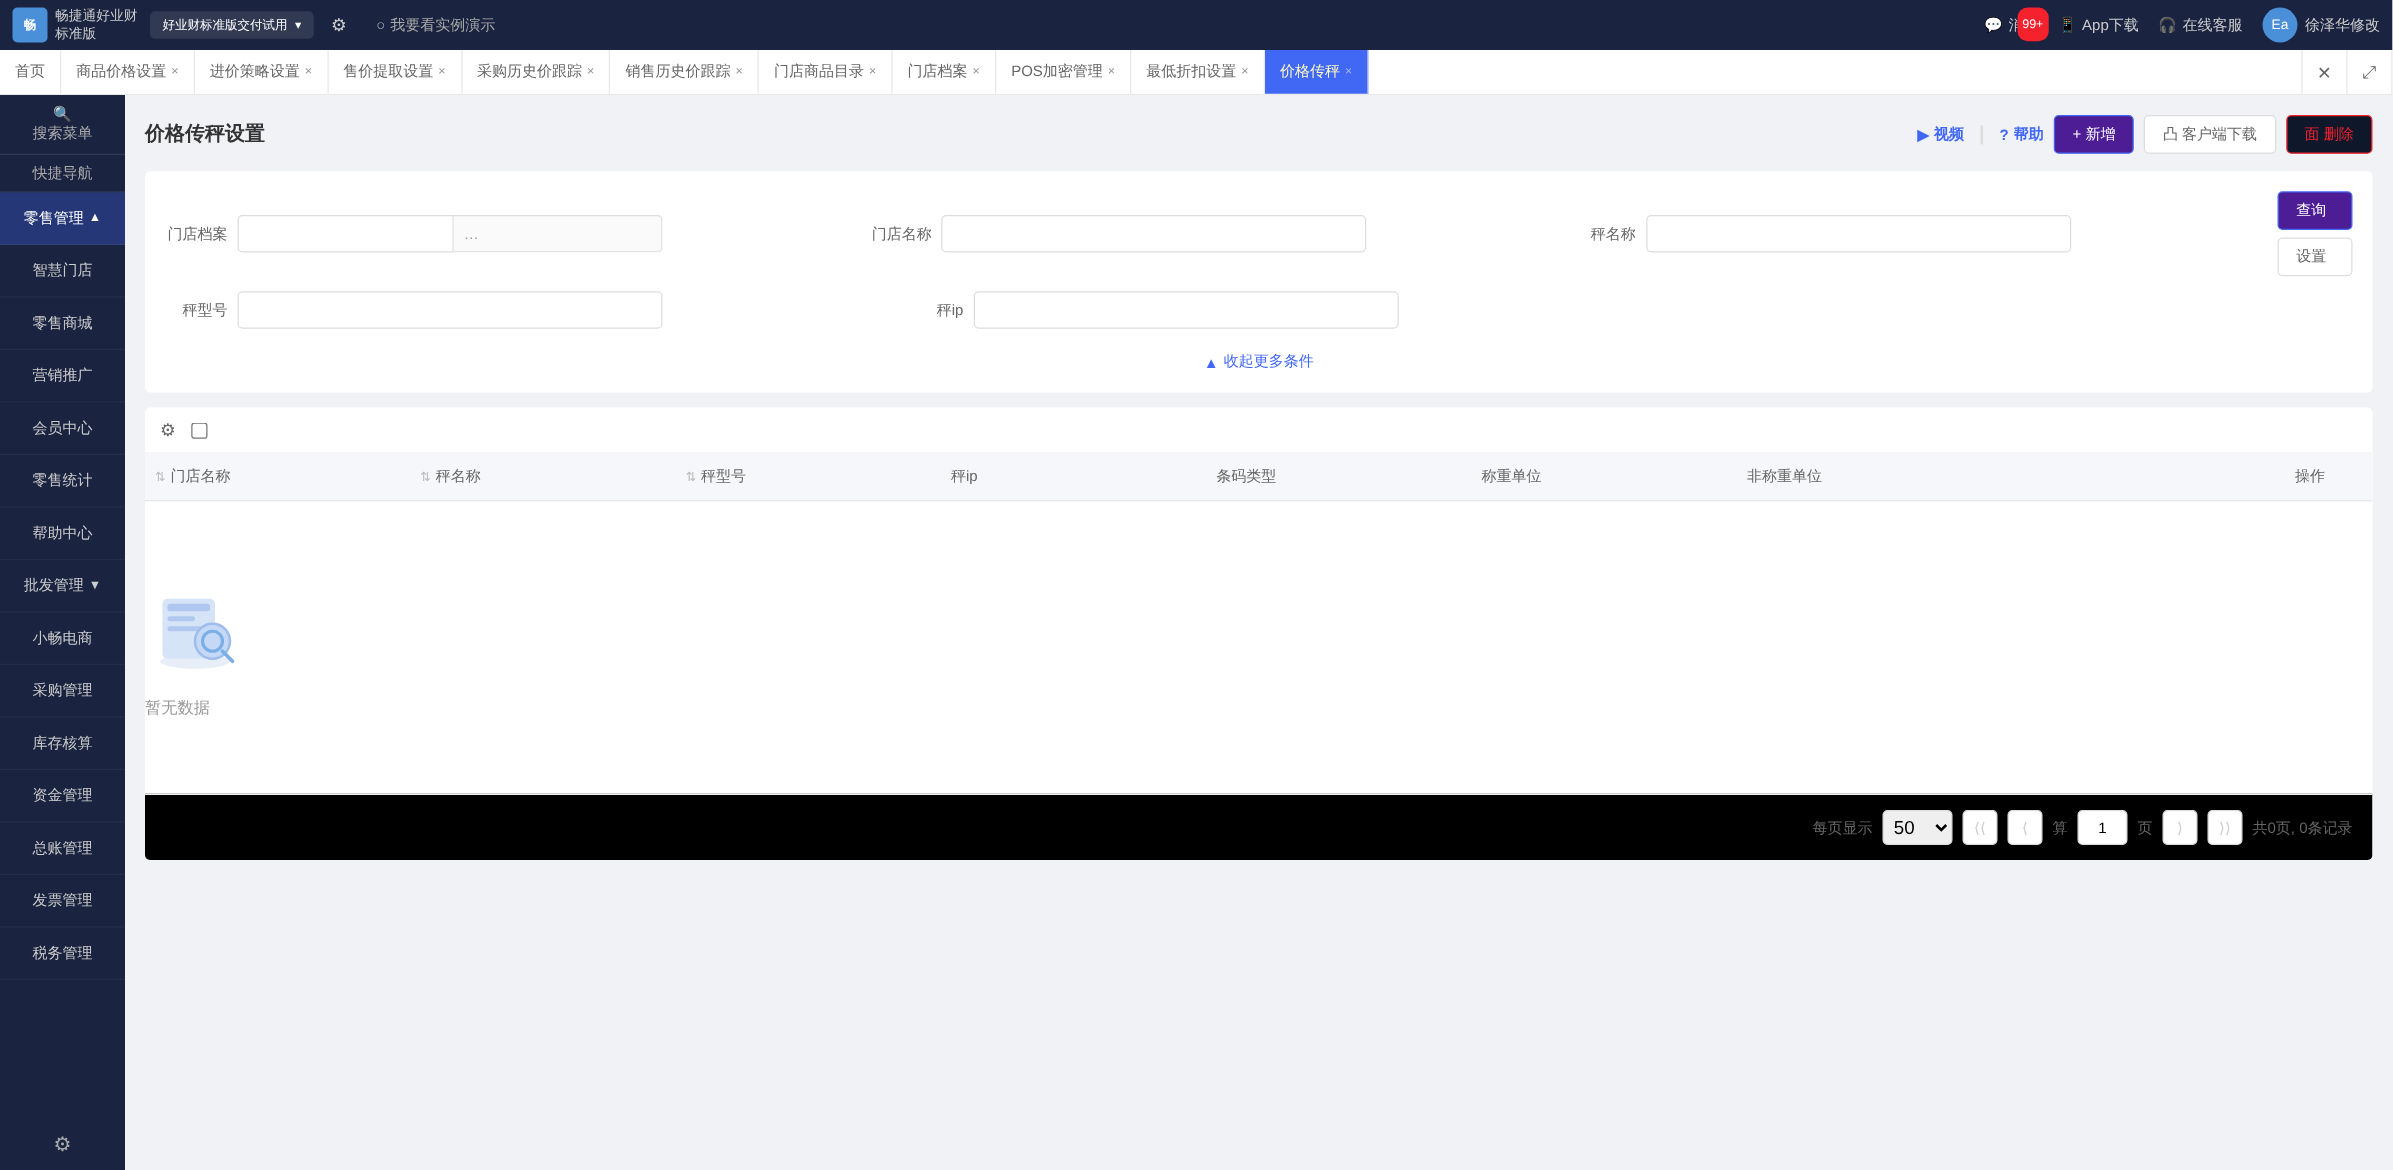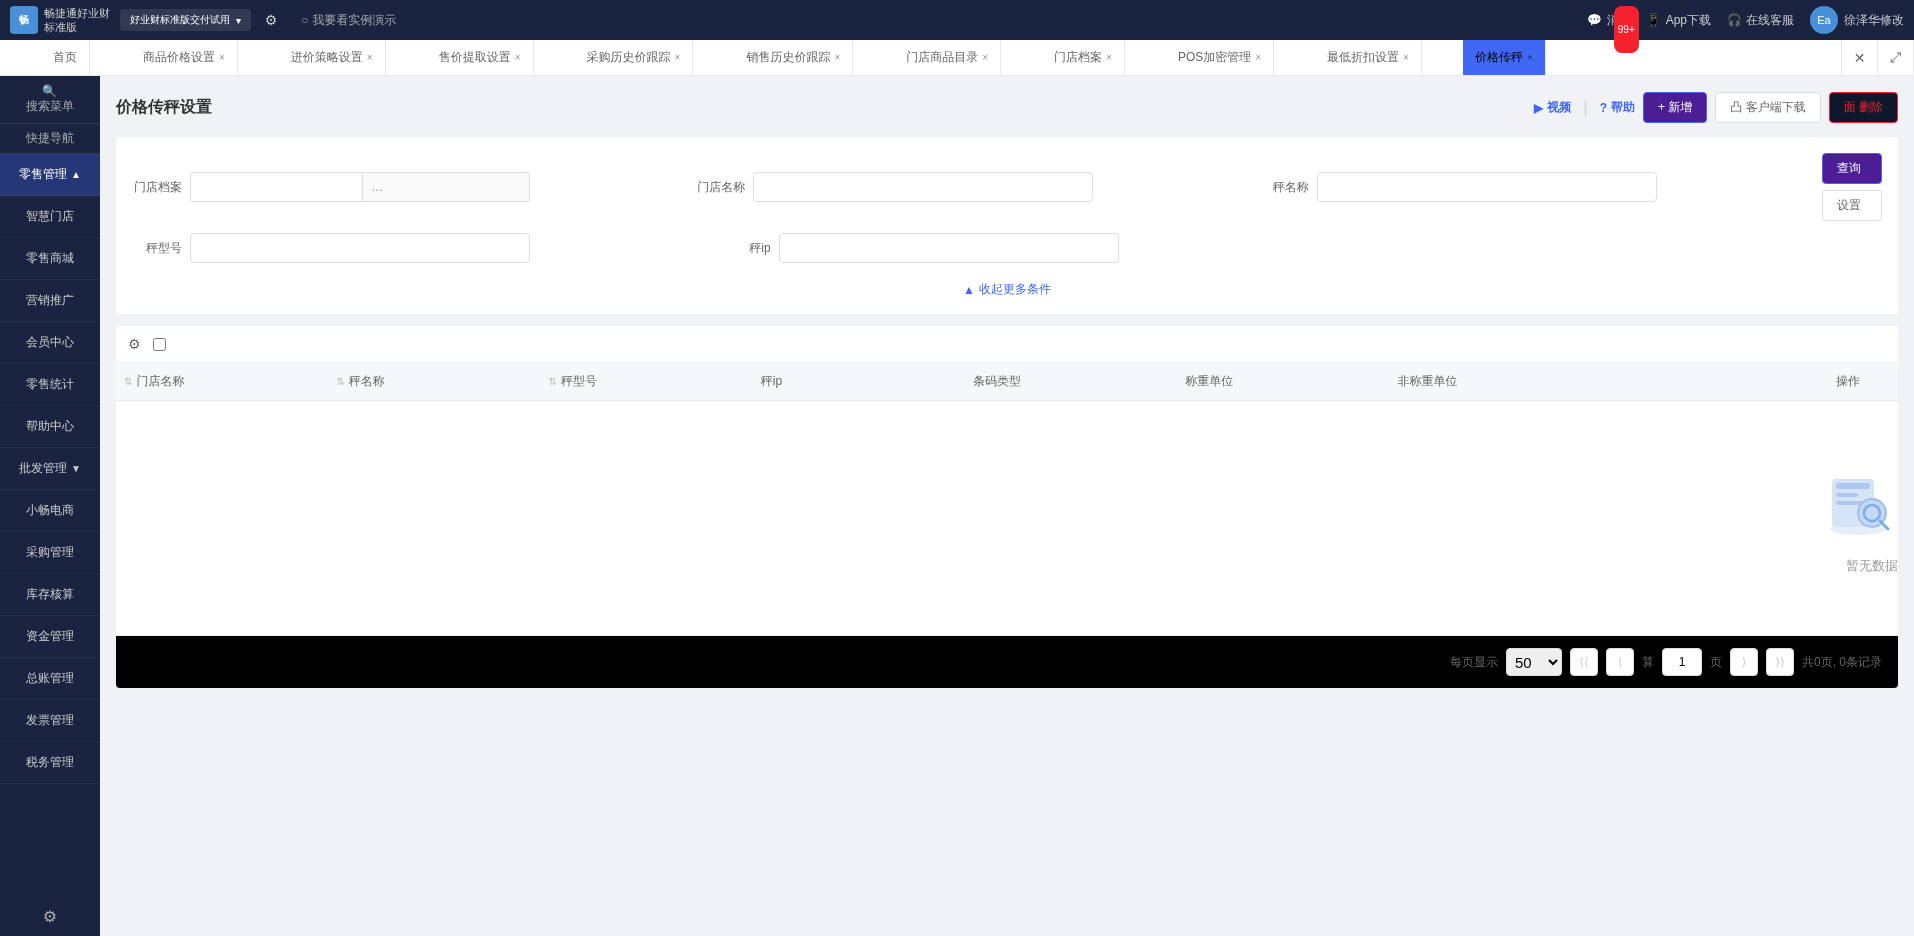--- a/index.html
+++ b/index.html
@@ -9,28 +9,28 @@
     .top-bar { display: flex; align-items: center; background: #1a2340; height: 40px; padding: 0 10px; color: #fff; flex-shrink: 0; }
     .top-bar-logo { display: flex; align-items: center; gap: 6px; width: 100px; }
     .logo-icon { width: 28px; height: 28px; background: #4a90d9; border-radius: 4px; display: flex; align-items: center; justify-content: center; font-size: 10px; color: #fff; font-weight: bold; flex-shrink: 0; }
     .logo-text { font-size: 11px; color: #ccc; line-height: 1.3; }
     .top-bar-selector { display: flex; align-items: center; background: rgba(255,255,255,0.1); border-radius: 4px; padding: 4px 10px; cursor: pointer; gap: 6px; color: #fff; font-size: 12px; margin-left: 10px; }
     .top-bar-selector span { font-size: 10px; }
     .top-bar-settings { width: 28px; height: 28px; display: flex; align-items: center; justify-content: center; cursor: pointer; color: #ccc; font-size: 14px; margin-left: 6px; }
     .top-bar-demo { display: flex; align-items: center; gap: 4px; color: #aaa; font-size: 12px; margin-left: 16px; cursor: pointer; }
     .top-bar-right { margin-left: auto; display: flex; align-items: center; gap: 16px; }
     .top-bar-right-item { display: flex; align-items: center; gap: 4px; color: #ccc; font-size: 12px; cursor: pointer; position: relative; }
-    .badge { background: #f5222d; color: #fff; border-radius: 8px; padding: 18px 4px; font-size: 10px; position: absolute; top: -6px; right: -8px; }
+    .badge { background: #f5222d; color: #fff; border-radius: 8px; padding: 8px 4px; font-size: 10px; position: absolute; top: -6px; right: -8px; }
     .user-avatar { width: 28px; height: 28px; background: #4a90d9; border-radius: 50%; display: flex; align-items: center; justify-content: center; color: #fff; font-size: 11px; }
 
     
     .tab-bar { display: flex; align-items: center; background: #fff; border-bottom: 1px solid #e8e8e8; height: 36px; padding: 0; overflow-x: auto; flex-shrink: 0; }
     .tab-bar::-webkit-scrollbar { height: 0; }
-    .tab-item { display: flex; align-items: center; padding: 0 12px; height: 100%; cursor: pointer; font-size: 12px; color: #666; border-right: 1px solid #e8e8e8; white-space: nowrap; flex-shrink: 0; gap: 4px; margin-left: 41px; }
-    .tab-item.active { background: #4068f4; color: #000000; font-family: Liberation Serif, serif; }
+    .tab-item { display: flex; align-items: center; padding: 0 12px; height: 100%; cursor: pointer; font-size: 12px; color: #666; border-right: 1px solid #e8e8e8; white-space: nowrap; flex-shrink: 0; gap: 4px; }
+    .tab-item.active { background: #4068f4; color: #fef9c3; font-family: Liberation Serif, serif; }
     .tab-item .close-btn { font-size: 10px; cursor: pointer; opacity: 0.7; }
     .tab-item.home { font-weight: 500; }
     .tab-bar-controls { display: flex; align-items: center; margin-left: auto; flex-shrink: 0; border-left: 1px solid #e8e8e8; }
     .tab-bar-ctrl { width: 36px; height: 36px; display: flex; align-items: center; justify-content: center; cursor: pointer; font-size: 14px; color: #666; border-right: 1px solid #e8e8e8; }
 
     
     .main-layout { display: flex; flex: 1; overflow: hidden; }
 
     
     .sidebar { width: 100px; background: #1a2340; display: flex; flex-direction: column; align-items: center; overflow-y: auto; flex-shrink: 0; }
@@ -75,21 +75,21 @@
     .col-store { flex: 1; min-width: 100px; }
     .col-scalename { flex: 1; min-width: 80px; }
     .col-model { flex: 1; min-width: 80px; }
     .col-ip { flex: 1; min-width: 80px; }
     .col-barcode { flex: 1; min-width: 80px; }
     .col-weight { flex: 1; min-width: 80px; }
     .col-nonweight { flex: 2; min-width: 160px; }
     .col-ops { width: 100px; justify-content: center; }
 
     
-    .empty-state { display: flex; flex-direction: column; align-items: flex-end; justify-content: center; padding: 60px 0; gap: 16px; }
+    .empty-state { display: flex; flex-direction: column; align-items: flex-start; justify-content: center; padding: 60px 0; gap: 16px; }
     .empty-icon { width: 80px; height: 80px; }
     .empty-text { color: #999; font-size: 13px; }
 
     
     .pagination { display: flex; align-items: center; justify-content: flex-end; padding: 12px 16px; background: #000000; border-top: 1px solid #f0f0f0; gap: 8px; font-size: 12px; color: #666; }
     .pagination-item { width: 28px; height: 28px; display: flex; align-items: center; justify-content: center; border: 1px solid #ddd; border-radius: 4px; cursor: pointer; background: #fff; }
     .pagination-item.disabled { color: #ccc; cursor: not-allowed; }
     .pagination-input { width: 40px; height: 28px; border: 1px solid #ddd; border-radius: 4px; text-align: center; font-size: 12px; outline: none; }
     .pagination-select { height: 28px; border: 1px solid #ddd; border-radius: 4px; padding: 0 4px; font-size: 15px; outline: none; cursor: pointer; }
   </style>

